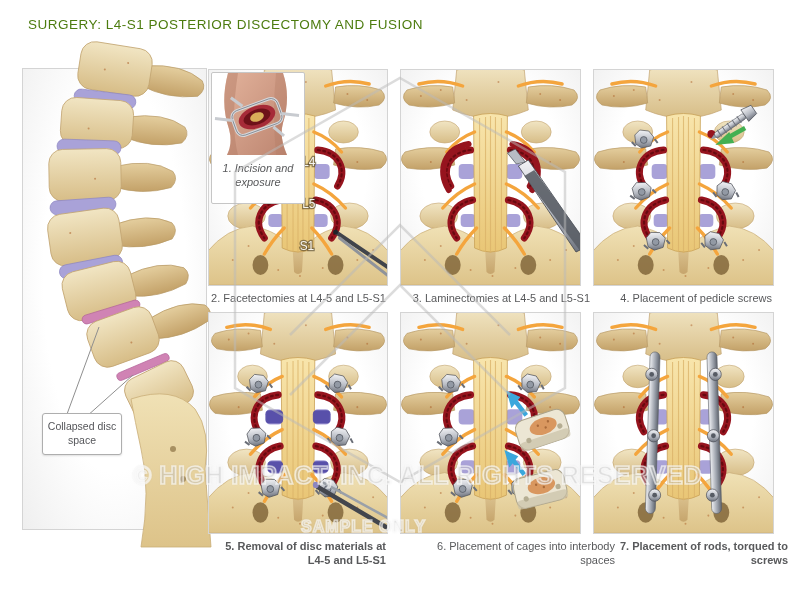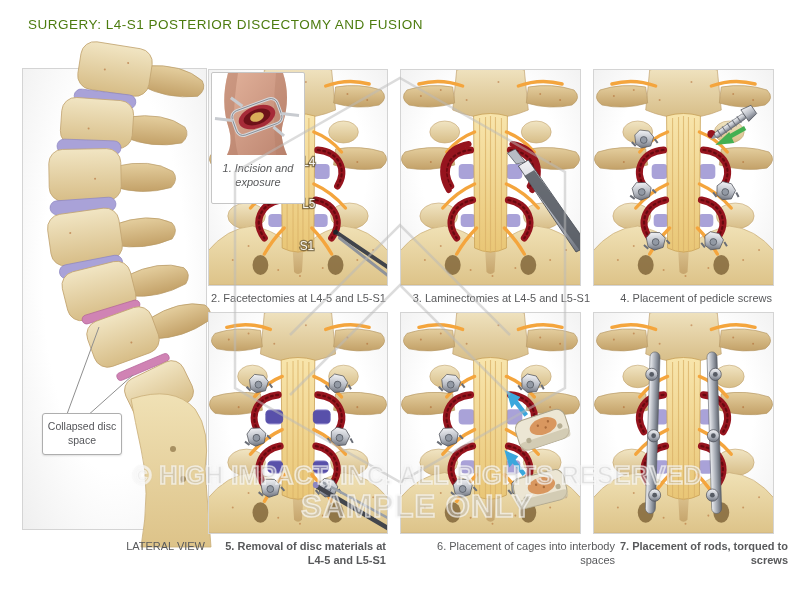--- a/index.html
+++ b/index.html
@@ -31,21 +31,21 @@
          display:flex;align-items:center;justify-content:center;text-align:center;
          line-height:1.3;padding:2px;box-shadow:0 1px 2px rgba(0,0,0,.12);z-index:4;margin-left:8px;}
   .inset{position:absolute;left:2px;top:2px;width:92px;height:130px;background:#fff;
          border:1px solid #c6c6c6;border-radius:2px;z-index:3;}
   .inset-label{font-size:11px;color:#58595b;text-align:center;line-height:1.25;padding-top:3px;font-style:italic;}
   .wm-logo{position:absolute;left:0;top:0;z-index:30;pointer-events:none;}
   .wm-text{position:absolute;z-index:31;pointer-events:none;font-weight:700;white-space:nowrap;
            color:rgba(255,255,255,.22);-webkit-text-stroke:1.6px rgba(255,255,255,.62);
            text-shadow:0 0 2px rgba(140,140,140,.35);}
   .wm1{left:133px;top:461px;font-size:25px;letter-spacing:.5px;}
-  .wm2{left:301px;top:489px;font-size:31px;letter-spacing:1px;}
+  .wm2{left:301px;top:518px;font-size:16px;letter-spacing:1px;}
   .defs{position:absolute;width:0;height:0;overflow:hidden;}
 </style>
 </head>
 <body>
 
 <div class="page">
 
   <svg class="defs" aria-hidden="true">
     <defs>
       <linearGradient id="gBone" x1="0" y1="0" x2="0" y2="1">
@@ -371,21 +371,20 @@
           <circle cx="120" cy="120" r="6" fill="url(#gMetal)" stroke="#4c4f57" stroke-width="0.7"></circle>
             <circle cx="120" cy="120" r="2.4" fill="#565b64"></circle>
           <circle cx="119" cy="178" r="6" fill="url(#gMetal)" stroke="#4c4f57" stroke-width="0.7"></circle>
             <circle cx="119" cy="178" r="2.4" fill="#565b64"></circle>
         </g>
       </g>
     </svg>
   </div>
 
   <div class="cap lat-cap">
-    <div>LATERAL VIEW</div>
   </div>
   <div class="cap cap2">2. Facetectomies at L4-5 and L5-S1</div>
   <div class="cap cap3">3. Laminectomies at L4-5 and L5-S1</div>
   <div class="cap cap4">4. Placement of pedicle screws</div>
   <div class="cap cap5">5. Removal of disc materials at L4-5 and L5-S1</div>
   <div class="cap cap6">6. Placement of cages into interbody spaces</div>
   <div class="cap cap7">7. Placement of rods, torqued to screws</div>
 
   <svg class="wm-logo" width="800" height="592">
     <g fill="none" stroke="rgba(185,185,185,0.5)" stroke-width="2.5">

